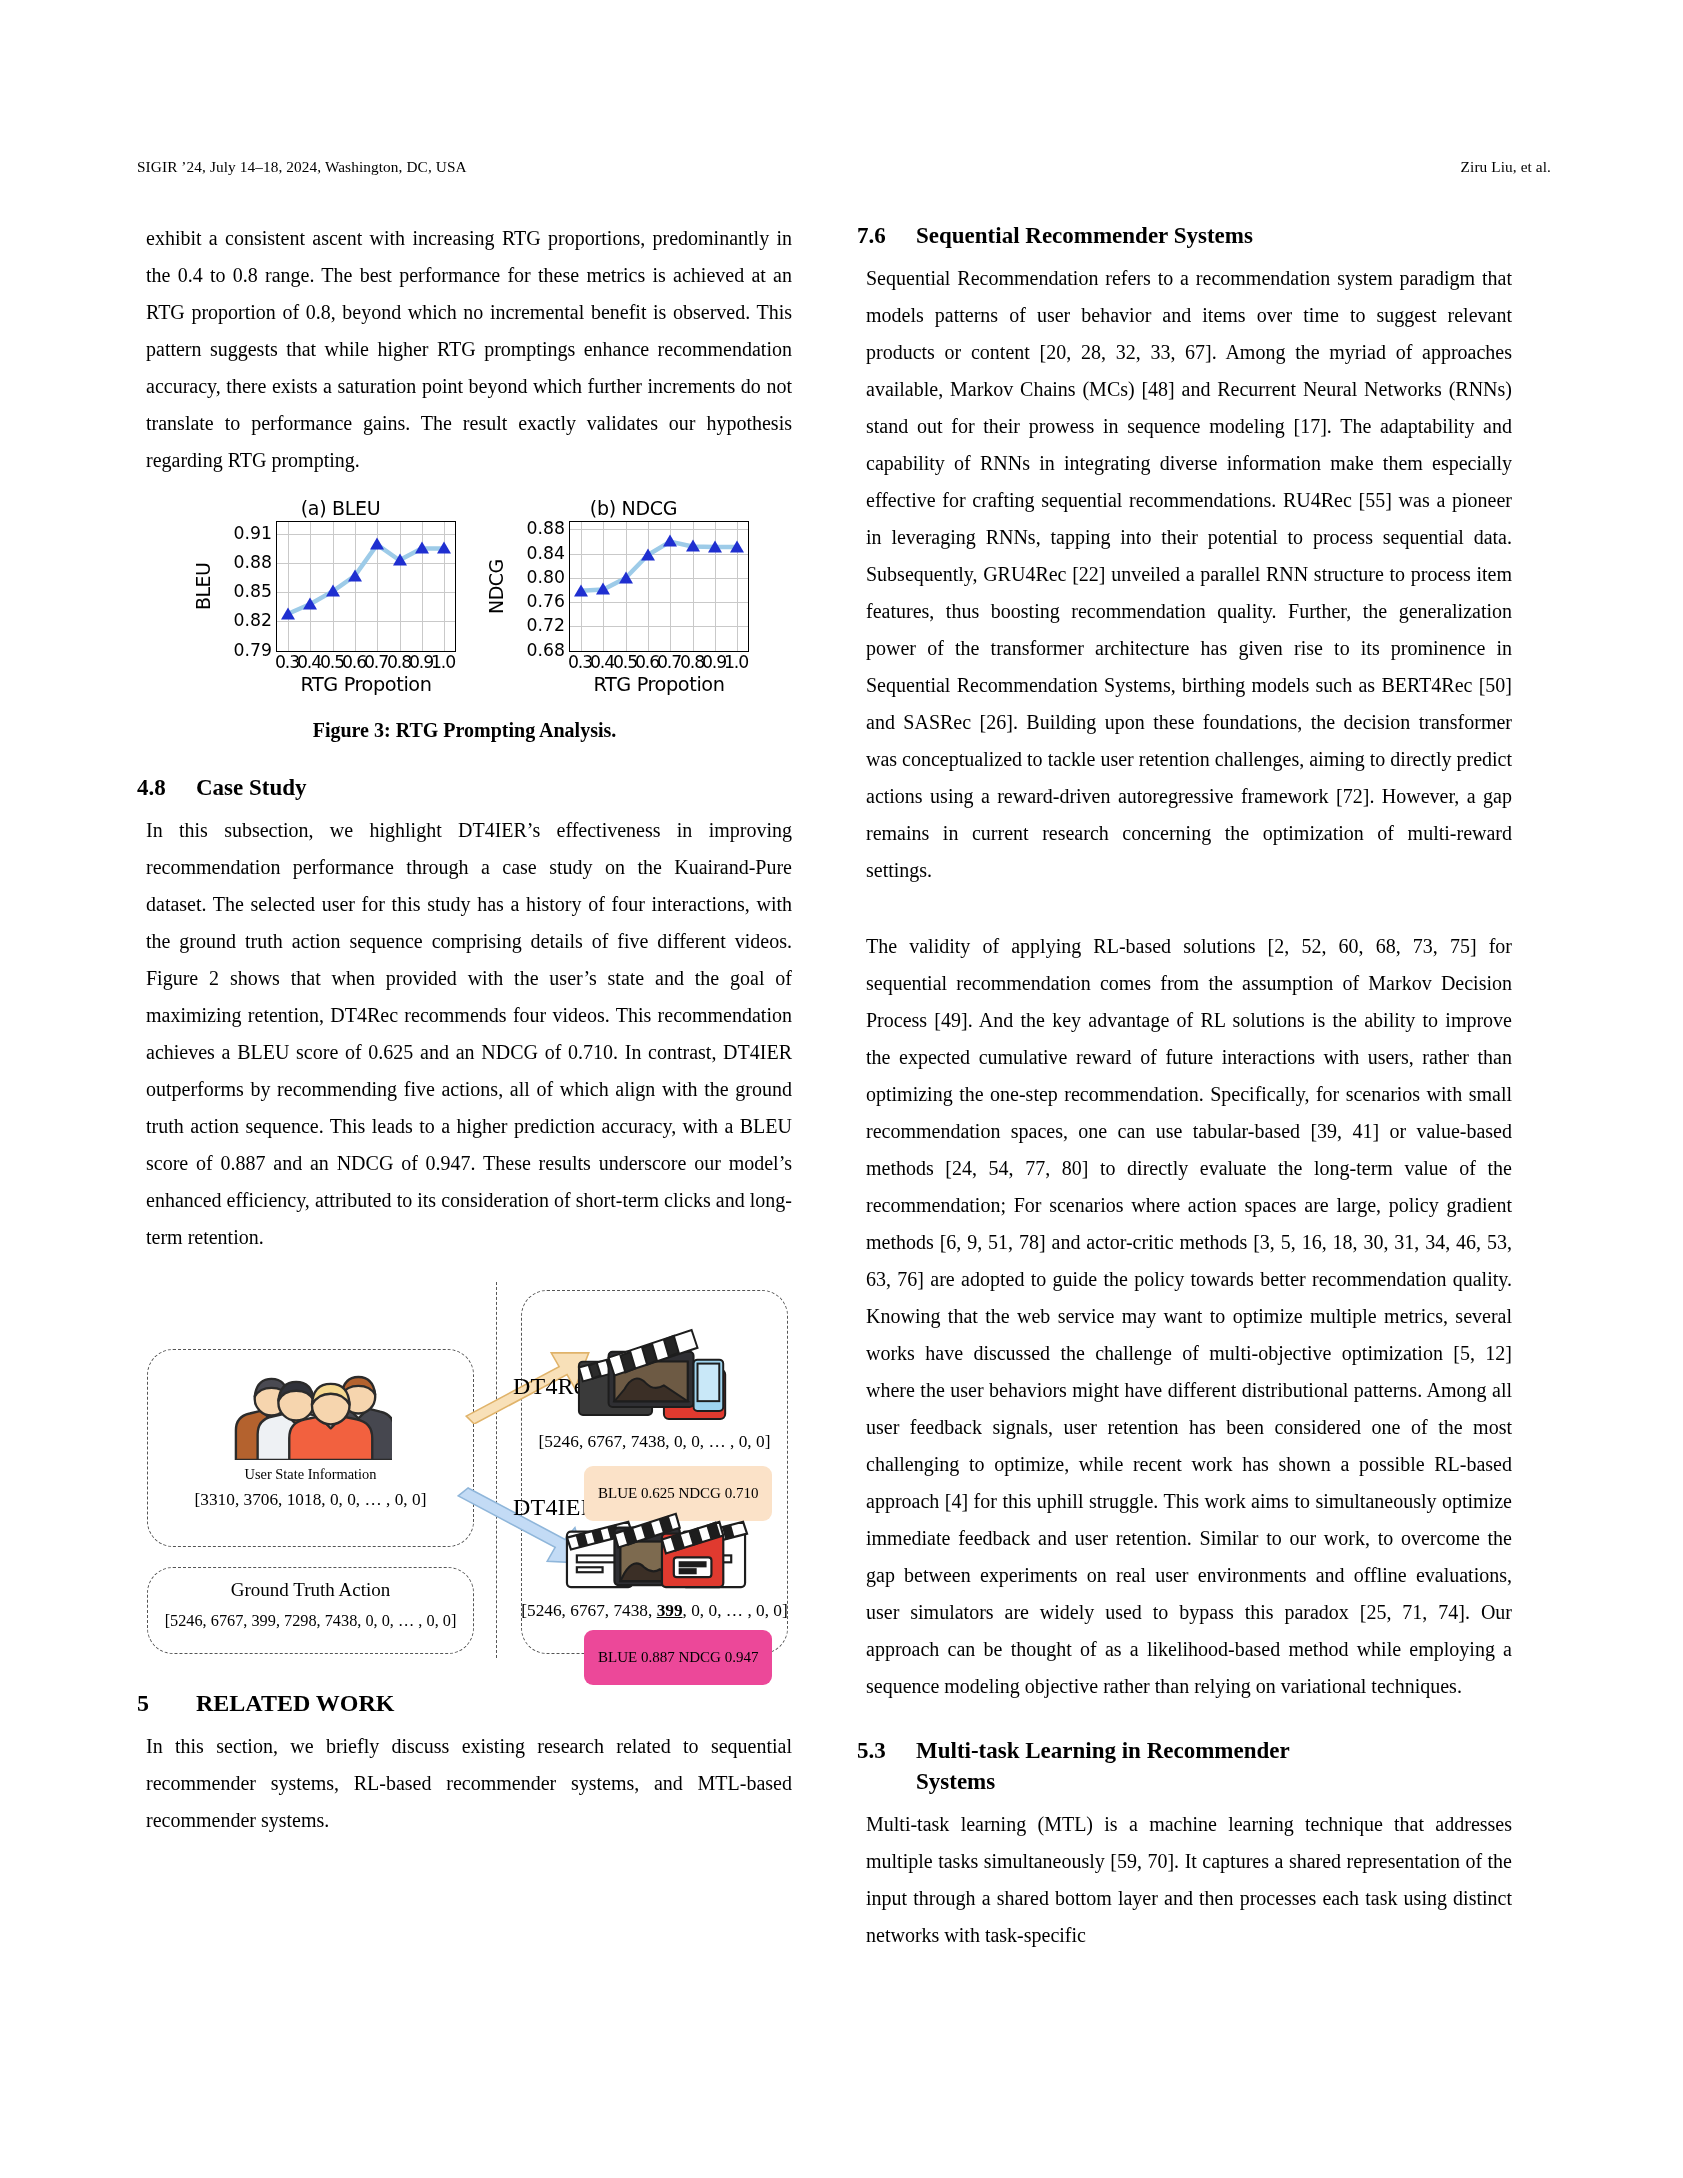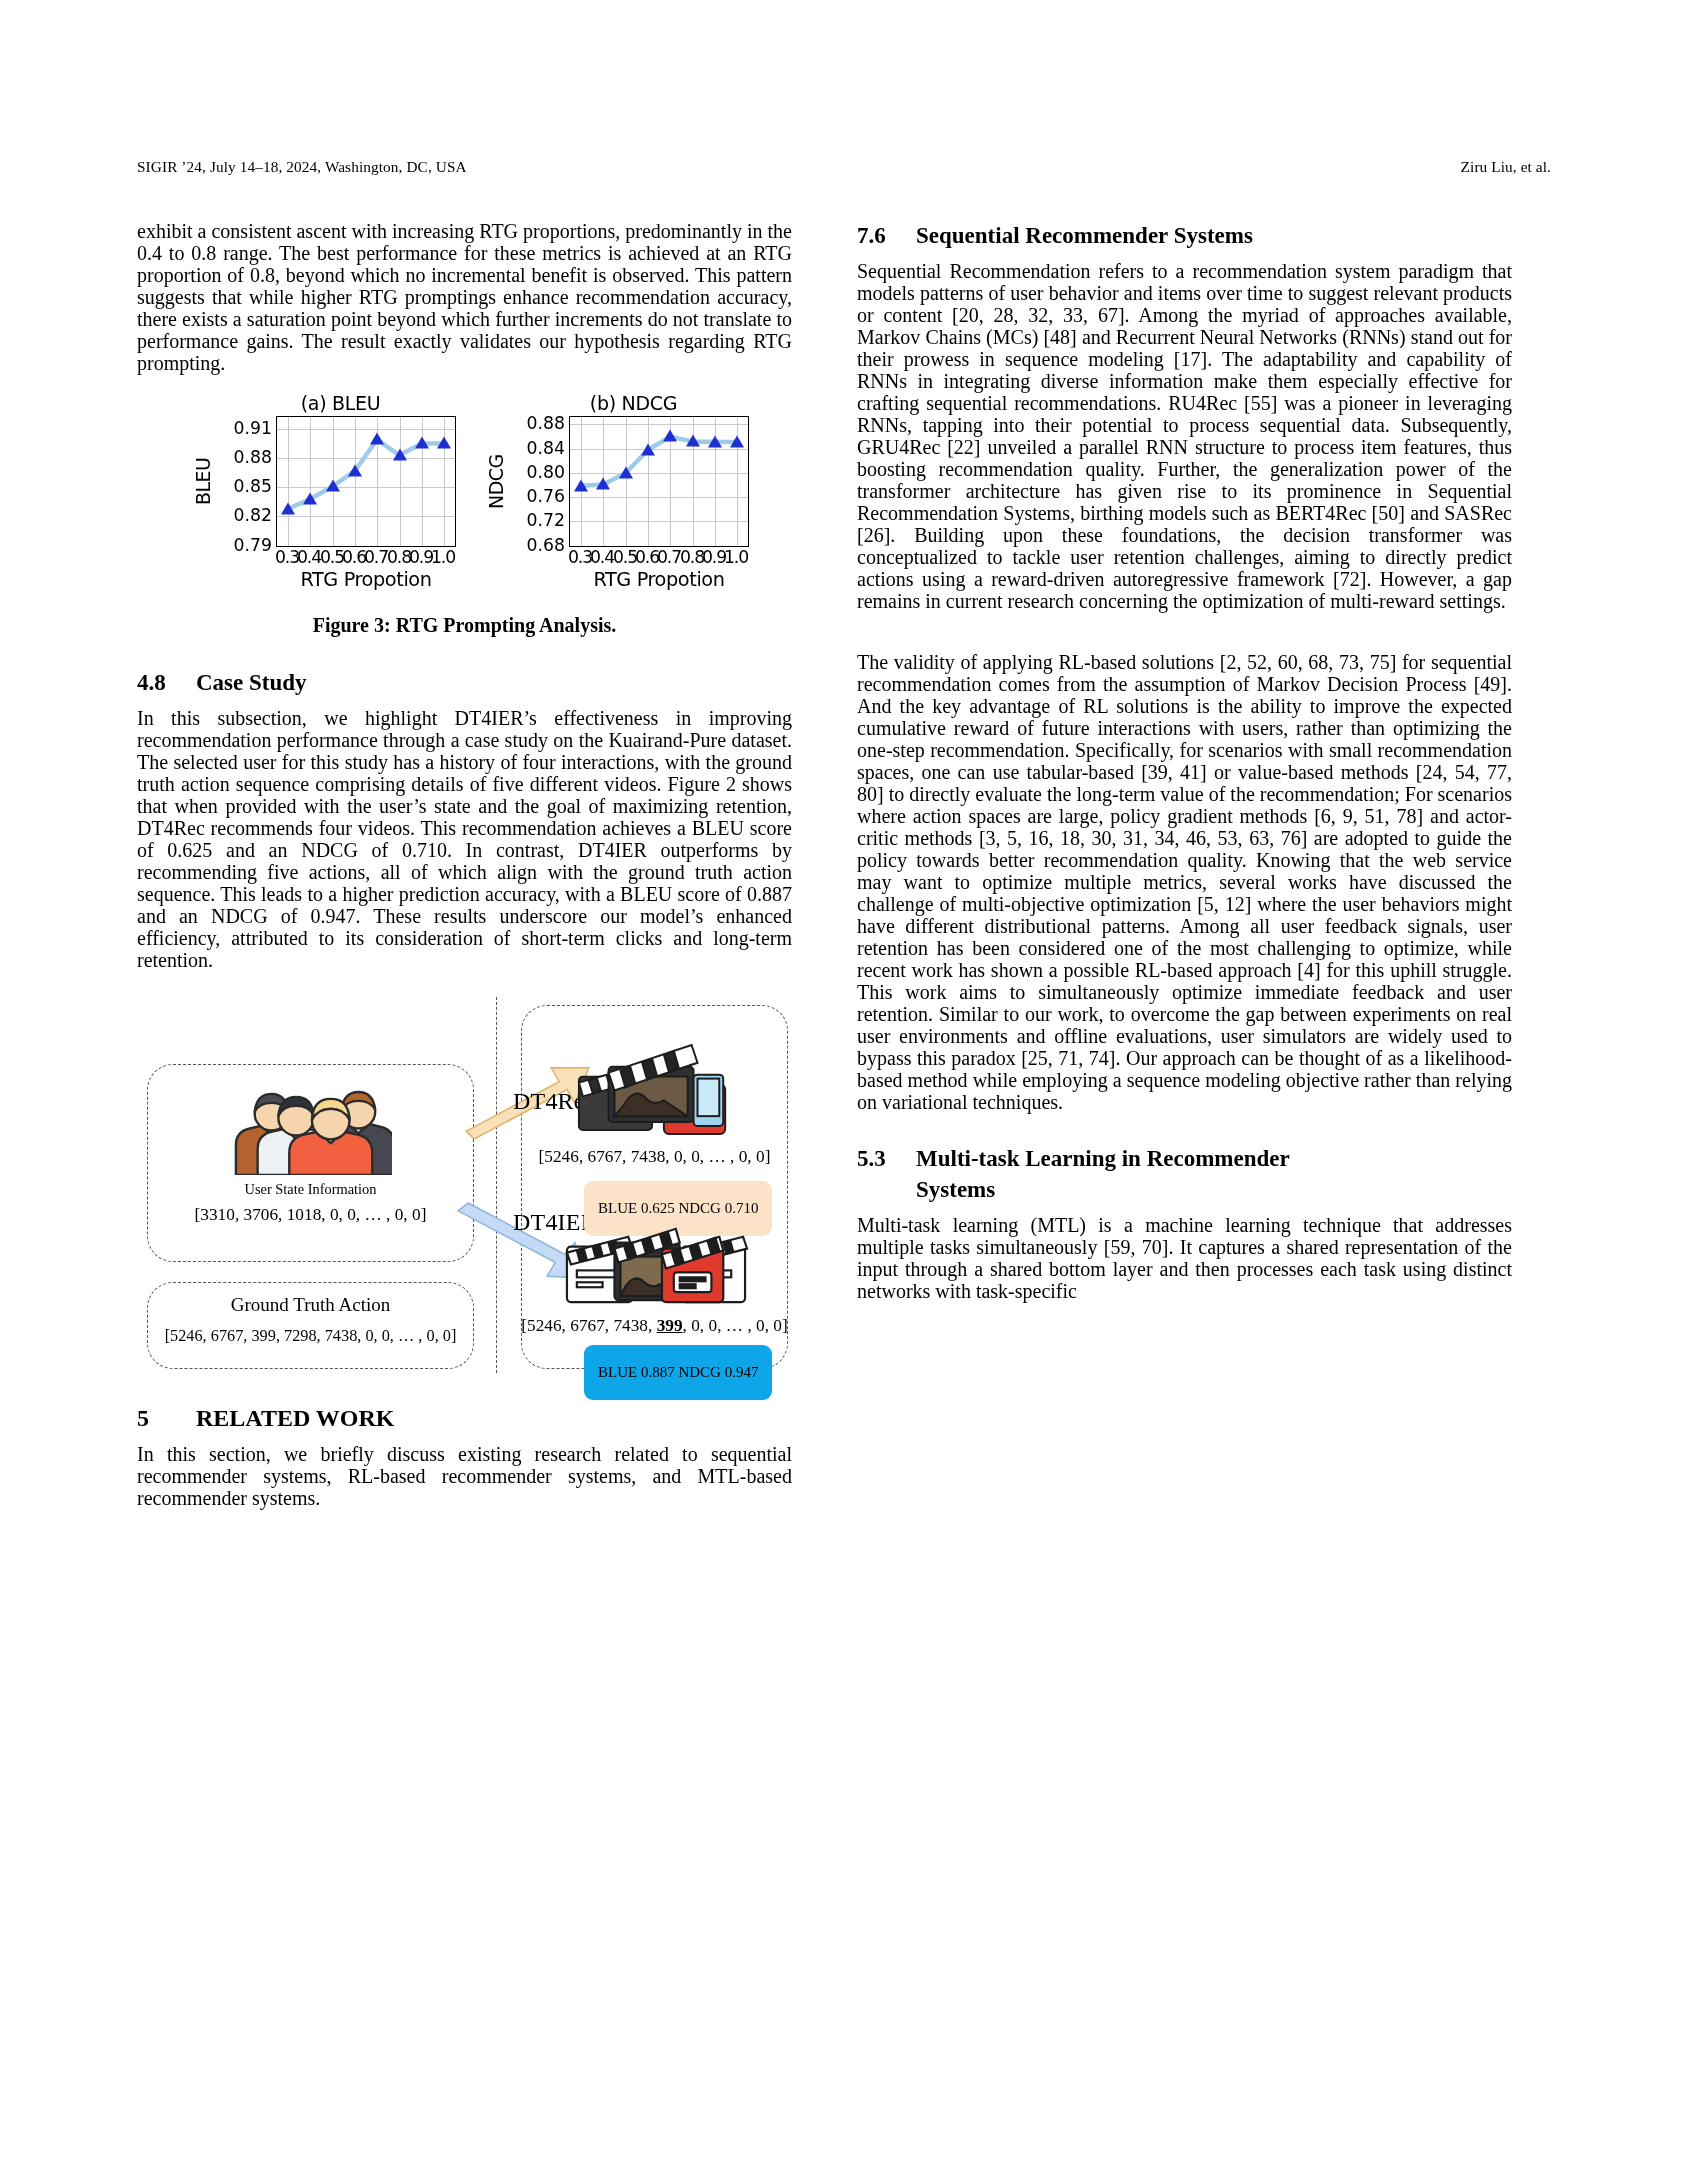--- a/index.html
+++ b/index.html
@@ -19,23 +19,23 @@
     display:flex; justify-content:space-between; align-items:baseline;
     font-size:15.3px; letter-spacing:0.1px;
   }
 
   
   .col { position:absolute; top:220px; width:655px; }
   .col-left  { left:137px; }
   .col-right { left:857px; }
 
   p.body {
-    margin:0 0 0 0;
+    margin:0 0 0 9px;
     font-size:20px;
-    line-height:22px;
+    line-height:37px;
     text-align:justify;
     text-justify:inter-word;
     hyphens:none;
   }
   h2.sec {
     font-size:23px;
     font-weight:bold;
     margin:0;
     line-height:31px;
     display:flex;
@@ -116,21 +116,21 @@
   }
   .lbl-rec { left:376px; top:91px; }
   .lbl-ier { left:376px; top:212px; }
 
   .arrow { position:absolute; }
   .pill {
     position:absolute; border-radius:9px; font-size:15px;
     padding:19px 14px; white-space:nowrap; text-align:center;
   }
   .pill-orange { background:#fbe2c8; }
-  .pill-blue   { background:#0ea5e9; }
+  .pill-blue   { background:#ec4899; }
 
   .people { position:absolute; left:91px; top:87px; width:164px; height:91px; }
   .clap1 { position:absolute; left:436px; top:36px; width:168px; height:107px; }
   .clap2 { position:absolute; left:426px; top:216px; width:188px; height:95px; }
 
   .truth-title { position:absolute; left:10px; top:297px; width:327px; font-size:19px; text-align:center; }
   .truth-vec   { position:absolute; left:10px; top:329px; width:327px; }
   .user-cap    { position:absolute; left:10px; top:184px; width:327px; }
   .user-vec    { position:absolute; left:10px; top:208px; width:327px; }
   .rec-vec     { position:absolute; left:374px; top:150px; width:287px; }

